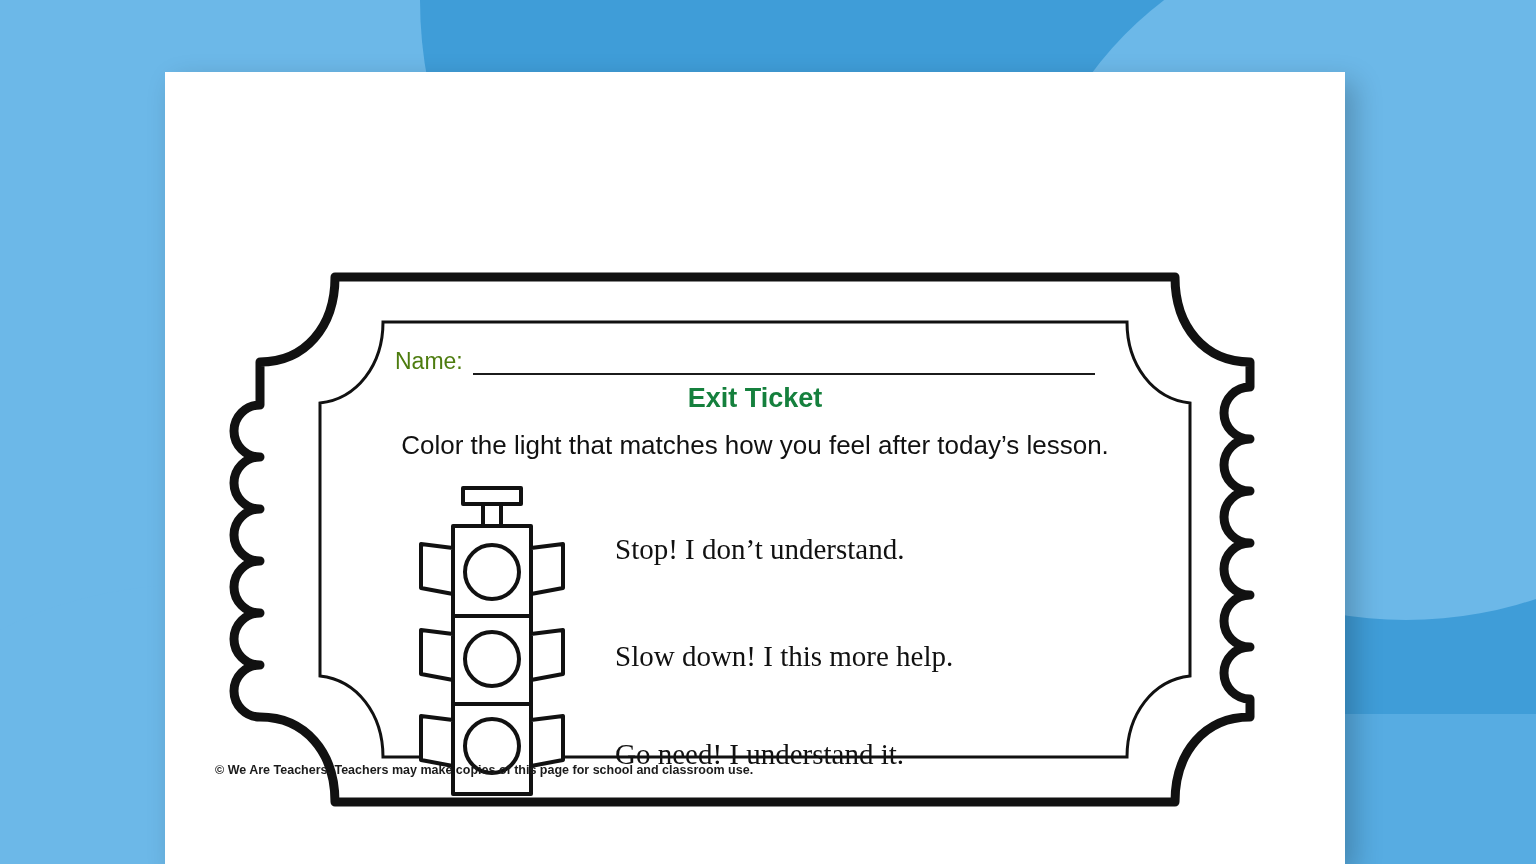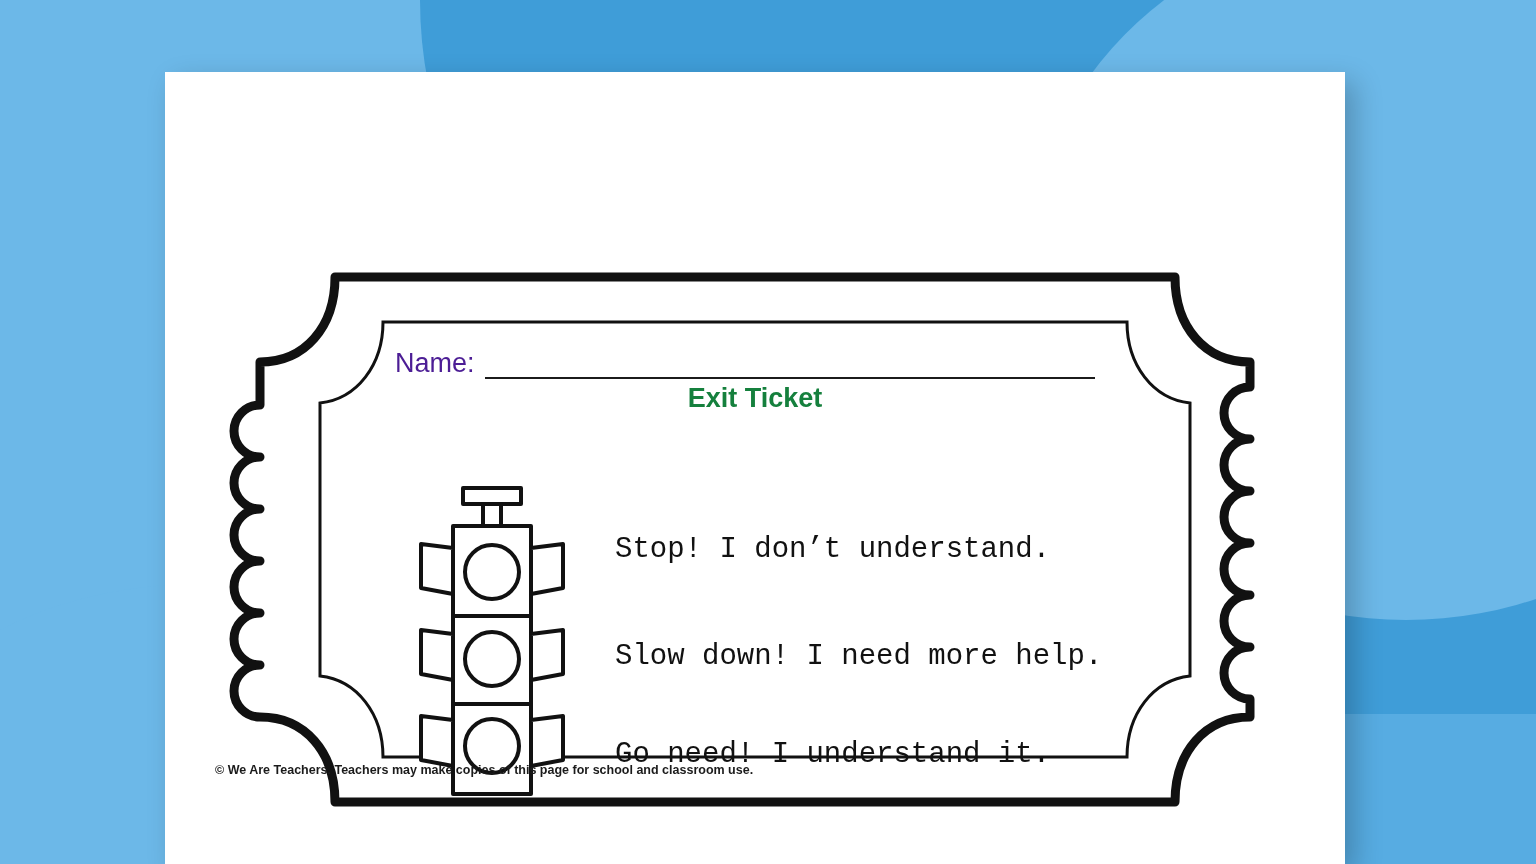--- a/index.html
+++ b/index.html
@@ -103,22 +103,22 @@
   .name-row {
     position: absolute;
     left: 180px;
     top: 163px;
     width: 700px;
     display: flex;
     align-items: flex-end;
     gap: 10px;
   }
   .name-label {
-    font-size: 27px;
-    color: #4c1d95;
+    font-size: 23px;
+    color: #4d7c0f;
     font-family: "Liberation Sans", sans-serif;
     line-height: 1;
     padding-bottom: 2px;
   }
   .name-line {
     flex: 1;
     border-bottom: 2px solid #1b1b1b;
     height: 1px;
   }
 
@@ -156,21 +156,21 @@
   .options {
     position: absolute;
     left: 400px;
     top: 325px;
     width: 620px;
   }
   .option {
     font-size: 29px;
     color: #111;
     line-height: 1;
-    font-family: Liberation Mono, monospace;
+    font-family: Liberation Serif, serif;
   }
   .option-0 { position: absolute; top: 23px; left: 0; }
   .option-1 { position: absolute; top: 130px; left: 0; }
   .option-2 { position: absolute; top: 228px; left: 0; }
 
   .footer-note {
     position: absolute;
     left: 0;
     top: 576px;
     width: 1080px;
@@ -231,20 +231,21 @@
                  C 142 212 168 178 168 135 Z" fill="none" stroke="#111111" stroke-width="3"></path>
       </svg>
 
       <div class="ticket-content">
         <div class="name-row">
           <span class="name-label">Name:</span>
           <span class="name-line"></span>
         </div>
 
         <div class="ticket-title">Exit Ticket</div>
+        <div class="ticket-instructions">Color the light that matches how you feel after today’s lesson.</div>
 
         <div class="light-area">
           <svg class="light-svg" viewBox="0 0 190 330" xmlns="http://www.w3.org/2000/svg">
             <g fill="#ffffff" stroke="#111111" stroke-width="4" stroke-linejoin="round">
 
               <rect x="58" y="6" width="58" height="16"></rect>
               <rect x="78" y="22" width="18" height="22"></rect>
 
               <rect x="48" y="44" width="78" height="268"></rect>
 
@@ -260,21 +261,21 @@
 
               <circle cx="87" cy="90" r="27"></circle>
               <circle cx="87" cy="177" r="27"></circle>
               <circle cx="87" cy="264" r="27"></circle>
             </g>
           </svg>
         </div>
 
         <div class="options">
           <div class="option option-0">Stop! I don’t understand.</div>
-          <div class="option option-1">Slow down! I need more help.</div>
+          <div class="option option-1">Slow down! I this more help.</div>
           <div class="option option-2">Go need! I understand it.</div>
         </div>
 
         <div class="footer-note">© We Are Teachers. Teachers may make copies of this page for school and classroom use.</div>
       </div>
     </div>
 
   </div>
 </div>
 

